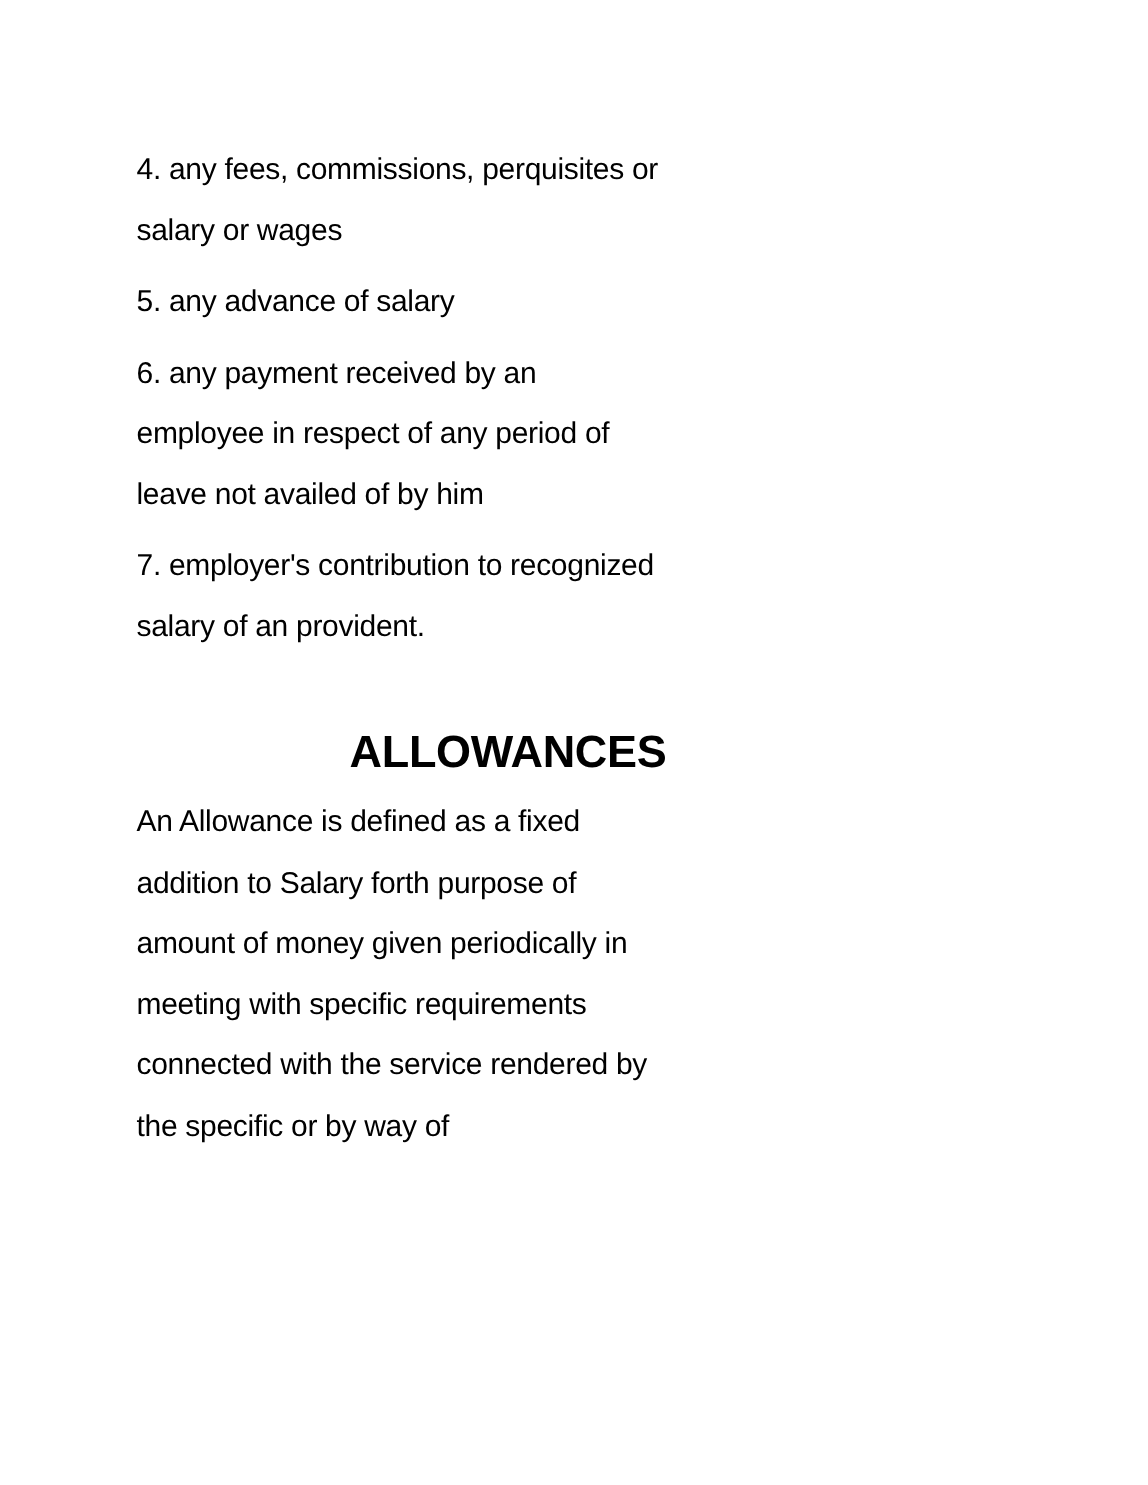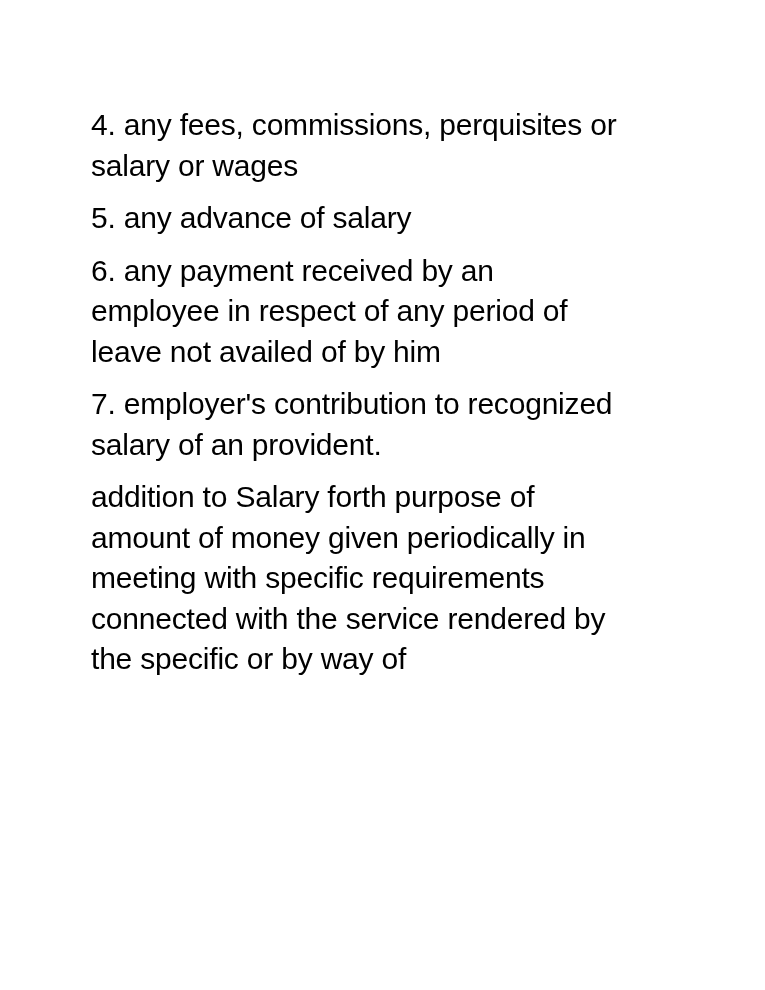--- a/index.html
+++ b/index.html
@@ -1,19 +1,19 @@
 <!DOCTYPE html>
 <html><head>
   <meta charset="utf-8">
   <style>
     html, body { margin: 0; padding: 0; background: #ffffff; }
     body { width: 765px; height: 990px; position: relative; overflow: hidden;
            font-family: "Liberation Sans", sans-serif; color: #000; }
     .page { position: absolute; left: 91px; top: 93px; width: 620px; }
-    .para { font-size: 30px; line-height: 40.5px; margin: 12px 0 7px 0; letter-spacing: -0.2px; }
+    .para { font-size: 20px; line-height: 40.5px; margin: 0 0 7px 0; letter-spacing: -0.2px; }
     .line { display: block; white-space: nowrap; }
     .heading { font-size: 30px; line-height: 40px; margin: 44px 0 6px 142px; letter-spacing: -0.2px; }
   </style>
 </head>
 <body>
 
 <div class="page">
   <p class="para">
     <span class="line">4. any fees, commissions, perquisites or</span>
     <span class="line">salary or wages</span>
@@ -24,21 +24,23 @@
   <p class="para">
     <span class="line">6. any payment received by an</span>
     <span class="line">employee in respect of any period of</span>
     <span class="line">leave not availed of by him</span>
   </p>
   <p class="para">
     <span class="line">7. employer's contribution to recognized</span>
     <span class="line">salary of an provident.</span>
   </p>
 
+  <h2 class="heading">ALLOWANCES</h2>
 
   <p class="para">
+    <span class="line">An Allowance is defined as a fixed</span>
     <span class="line">addition to Salary forth purpose of</span>
     <span class="line">amount of money given periodically in</span>
     <span class="line">meeting with specific requirements</span>
     <span class="line">connected with the service rendered by</span>
     <span class="line">the specific or by way of</span>
   </p>
 </div>
 
 </body></html>

